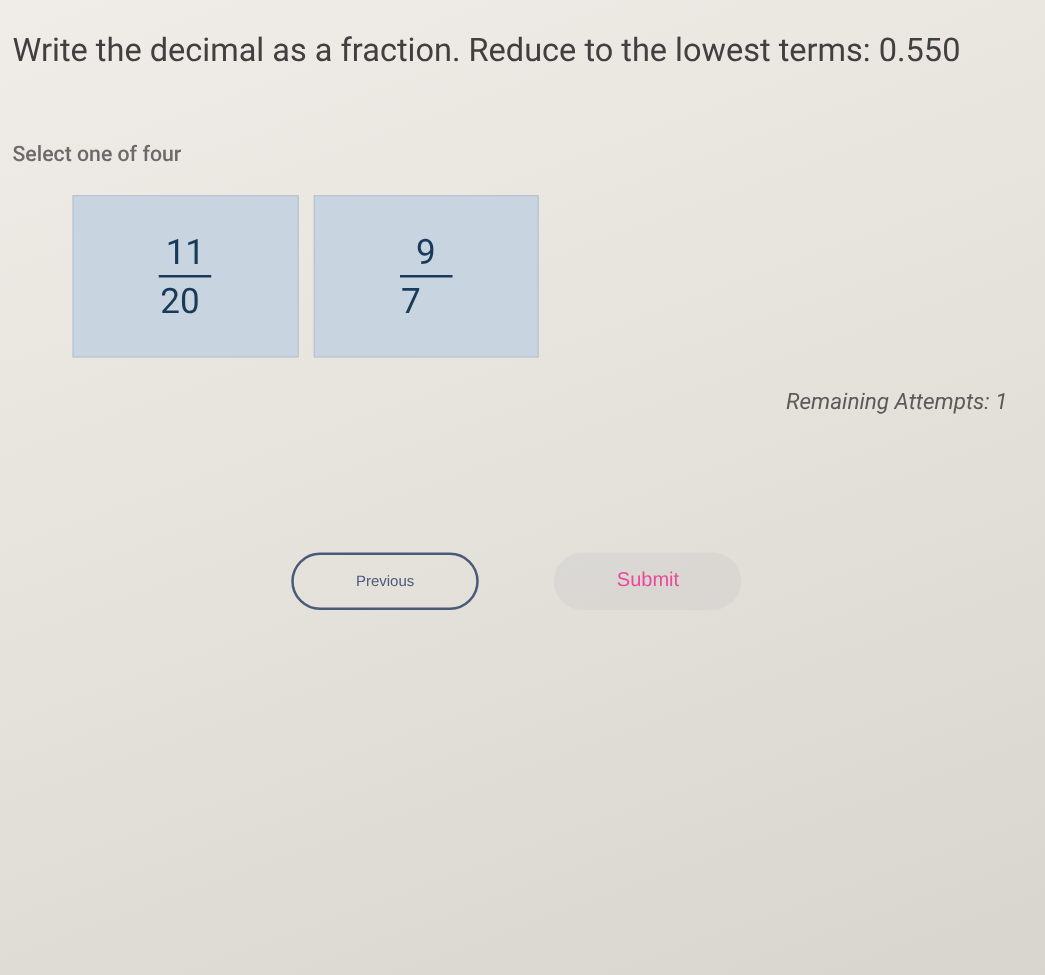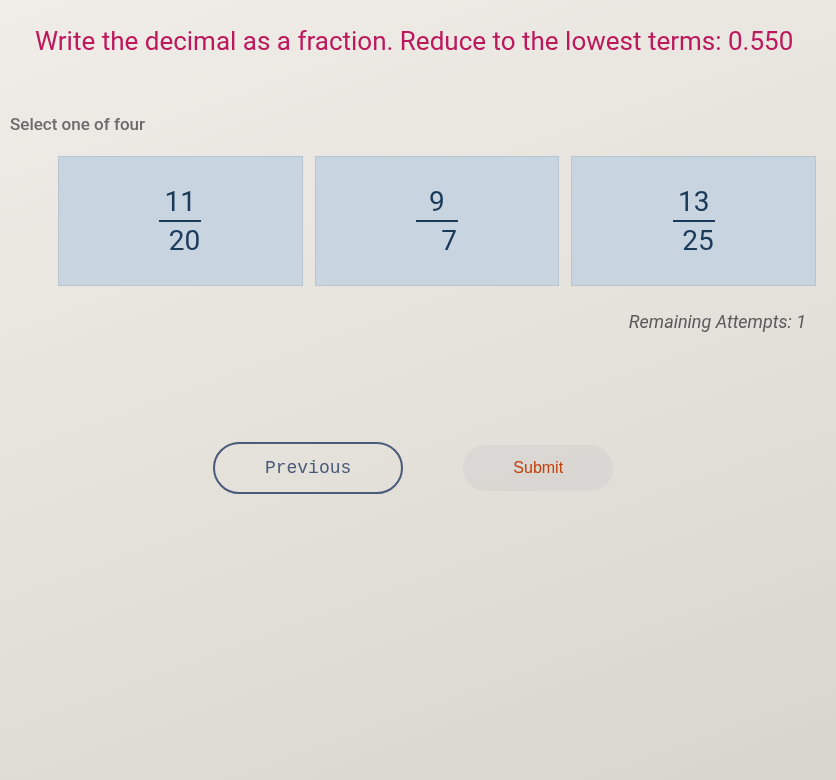--- a/index.html
+++ b/index.html
@@ -10,35 +10,34 @@
     body {
       font-family: -apple-system, BlinkMacSystemFont, 'Segoe UI', Roboto, Arial, sans-serif;
       background: linear-gradient(160deg, #f0ede8 0%, #e5e2dc 50%, #d8d5cf 100%);
       width: 836px;
       height: 780px;
       padding: 25px 20px 0 10px;
       overflow: hidden;
     }
     .question-text {
       font-size: 26px;
-      color: #be185d;
+      color: #404040;
       font-weight: 400;
       margin-bottom: 55px;
       line-height: 1.3;
-      margin-left: 25px;
     }
     .instruction {
       font-size: 17px;
       color: #6a6a6a;
       font-weight: 500;
       margin-bottom: 22px;
     }
     .options-grid {
       display: grid;
-      grid-template-columns: 1fr 1fr 1fr;
+      grid-template-columns: 1fr 1fr 1fr 1fr;
       gap: 12px;
       margin-bottom: 25px;
       margin-left: 48px;
     }
     .option-card {
       background: #c8d4e0;
       height: 130px;
       display: flex;
       align-items: center;
       justify-content: center;
@@ -60,21 +59,21 @@
     }
     .fraction-line {
       width: 100%;
       min-width: 42px;
       height: 2px;
       background: #1a3a5a;
     }
     .fraction-den {
       padding-top: 2px;
       min-width: 40px;
-      text-align: right;
+      text-align: left;
     }
     .attempts-row {
       text-align: right;
       font-size: 18px;
       color: #5a5a5a;
       margin-bottom: 110px;
       padding-right: 10px;
       font-style: italic;
     }
     .buttons-row {
@@ -82,29 +81,28 @@
       justify-content: center;
       gap: 60px;
       align-items: center;
     }
     .btn-previous {
       background: transparent;
       border: 2px solid #4a5a7a;
       color: #4a5a7a;
       padding: 14px 50px;
       border-radius: 30px;
-      font-size: 18px;
+      font-size: 12px;
       font-weight: 500;
       cursor: pointer;
-      font-family: Liberation Mono, monospace;
     }
     .btn-submit {
       background: rgba(200, 200, 200, 0.3);
       border: none;
-      color: #c2410c;
+      color: #ec4899;
       padding: 14px 50px;
       border-radius: 30px;
       font-size: 16px;
       font-weight: 500;
       cursor: pointer;
     }
   </style>
 </head>
 <body>
 
@@ -120,27 +118,20 @@
       <div class="fraction-den">20</div>
     </div>
   </div>
   <div class="option-card">
     <div class="fraction">
       <div class="fraction-num">9</div>
       <div class="fraction-line"></div>
       <div class="fraction-den">7</div>
     </div>
   </div>
-  <div class="option-card">
-    <div class="fraction">
-      <div class="fraction-num">13</div>
-      <div class="fraction-line"></div>
-      <div class="fraction-den">25</div>
-    </div>
-  </div>
 </div>
 
 <div class="attempts-row">
   <span>Remaining Attempts: </span><span>1</span>
 </div>
 
 <div class="buttons-row">
   <button class="btn-previous">Previous</button>
   <button class="btn-submit">Submit</button>
 </div>

